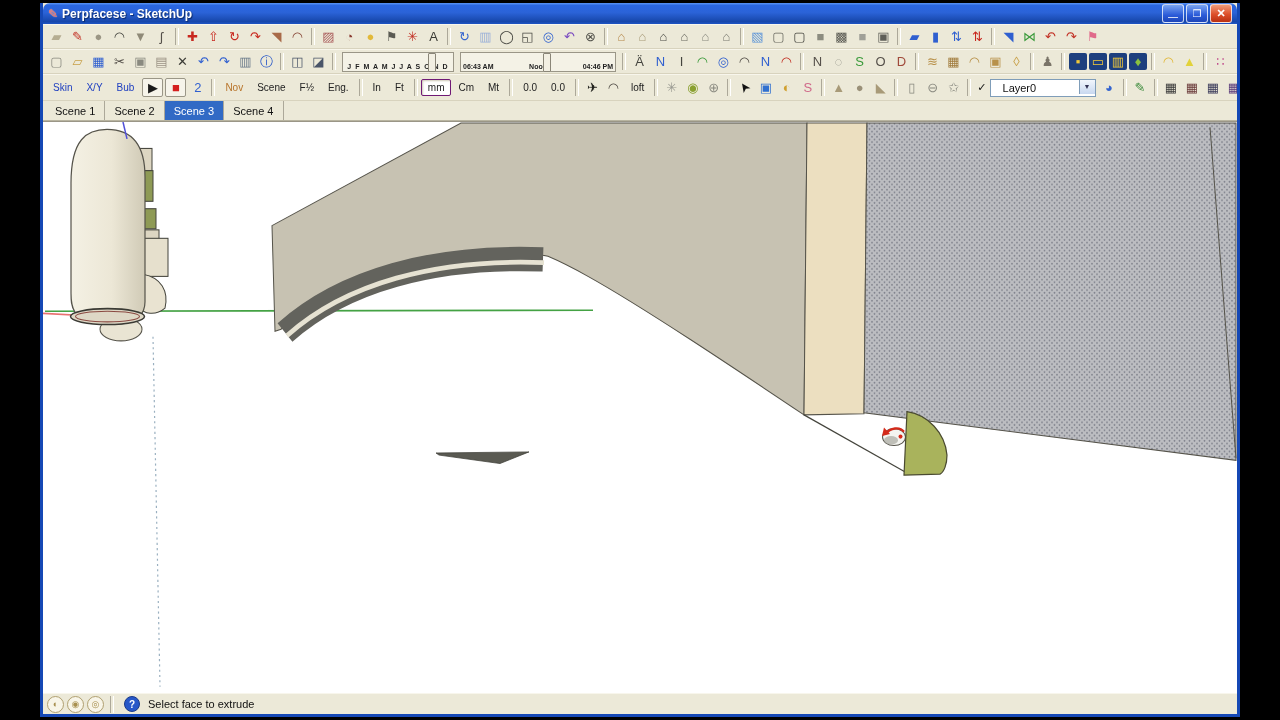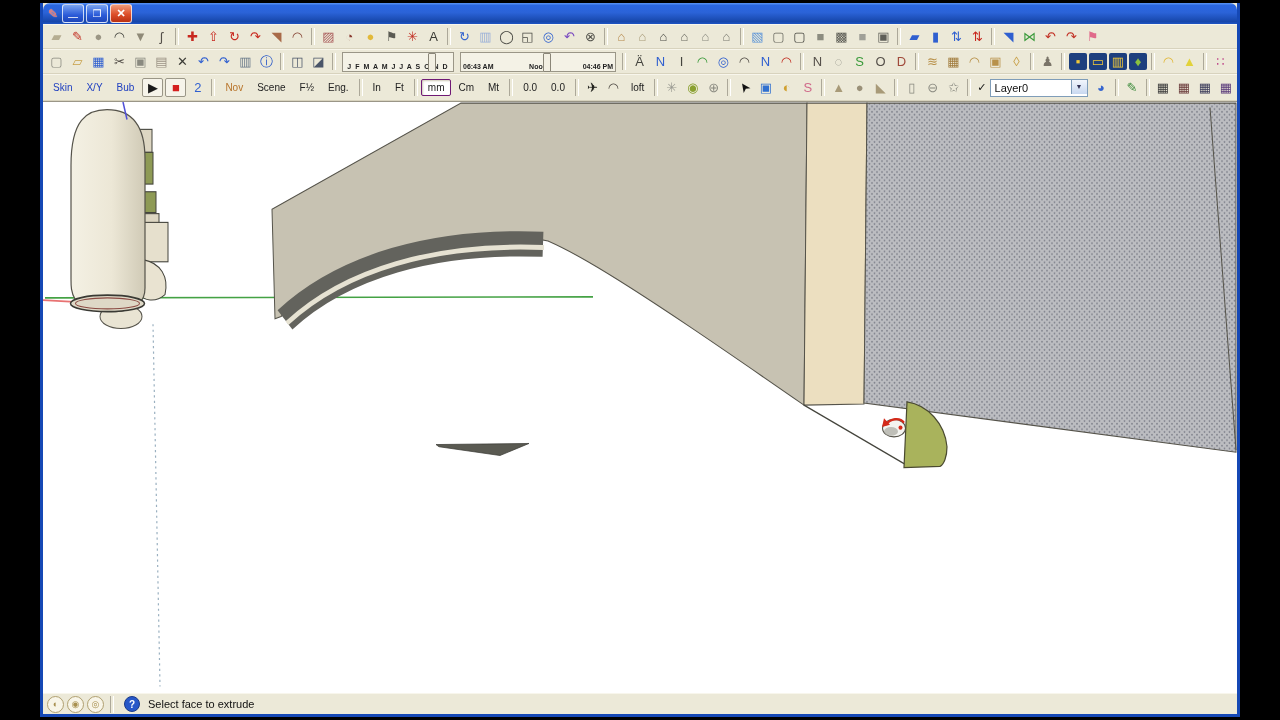--- a/index.html
+++ b/index.html
@@ -46,21 +46,21 @@
   .sl-time{width:154px;}
   .sl-time .grad{background:linear-gradient(90deg,#ffffff 0%,#e8eef8 28%,#8aa6e4 52%,#3a50a8 72%,#101428 95%,#05050c 100%);}
   .sl-labels{position:absolute;left:0;right:0;bottom:0;height:9px;font-size:7px;font-weight:bold;
              color:#222;display:flex;justify-content:center;letter-spacing:1px;line-height:9px;}
   .sl-time .sl-labels{justify-content:space-between;padding:0 2px;letter-spacing:0;}
   .sl-thumb{position:absolute;top:0;width:6px;height:17px;background:#f2efe2;border:1px solid #8a8678;border-radius:1px;}
   
   .layer-combo{display:inline-flex;align-items:center;margin:0 3px;flex:0 0 auto;}
   .layer-chk{font-size:11px;margin-right:3px;color:#111;}
   .layer-box{width:92px;height:16px;background:#fff;border:1px solid #7f9db9;font-size:11px;color:#111;
-             display:inline-flex;align-items:center;padding-left:4px;position:relative;}
+             display:inline-flex;align-items:center;padding-left:12px;position:relative;}
   .layer-dd{position:absolute;right:0;top:0;width:15px;height:14px;background:linear-gradient(180deg,#f2f6fc,#c8d8f0);
             border-left:1px solid #7f9db9;font-size:7px;color:#335;display:flex;align-items:center;justify-content:center;}
   
   .scenetabs{height:19px;flex:0 0 19px;display:flex;align-items:stretch;background:#ece9d8;
              font-size:11px;padding-left:3px;border-bottom:1px solid #b8b4a0;}
   .stab{padding:2px 9px 1px;border-right:1px solid #aca899;color:#111;display:flex;align-items:center;}
   .stab.active{background:#316ac5;color:#fff;}
   
   .viewport{flex:1 1 auto;background:#fff;position:relative;border-top:1px solid #9a9687;}
   .viewport svg{position:absolute;left:0;top:0;width:100%;height:100%;}
@@ -80,20 +80,21 @@
   .status-text{margin-left:5px;}
 </style>
 </head>
 <body>
 
 <div class="screen">
   <div class="window">
 
     <div class="titlebar">
       <span class="title-icon">✎</span>
+      <span class="title-text">Perpfacese - SketchUp</span>
       <span class="win-btns">
         <span class="wbtn min">
             <i>—</i>
           </span>
         <span class="wbtn">
             <i>❒</i>
           </span>
         <span class="wbtn close">
             <i>✕</i>
           </span>
@@ -485,20 +486,26 @@
           <i style="color: rgb(106, 58, 58);">▦</i>
         </span>
         <span class="tbi">
           <i style="color: rgb(58, 58, 90);">▦</i>
         </span>
         <span class="tbi">
           <i style="color: rgb(90, 58, 122);">▦</i>
         </span>
       </div>
 
+    <div class="scenetabs" id="scenetabs">
+        <span class="stab">Scene 1</span>
+        <span class="stab">Scene 2</span>
+        <span class="stab active">Scene 3</span>
+        <span class="stab">Scene 4</span>
+      </div>
 
     <div class="viewport">
       <svg viewBox="0 0 1194 540" preserveAspectRatio="none">
         <defs>
           <linearGradient id="capg" x1="0" y1="0" x2="1" y2="0">
             <stop offset="0" stop-color="#f4f1e4"></stop>
               <stop offset="0.55" stop-color="#ece7d6"></stop>
               <stop offset="1" stop-color="#d0cab6"></stop>
           </linearGradient>
           <pattern id="dots" width="5" height="5" patternUnits="userSpaceOnUse">

